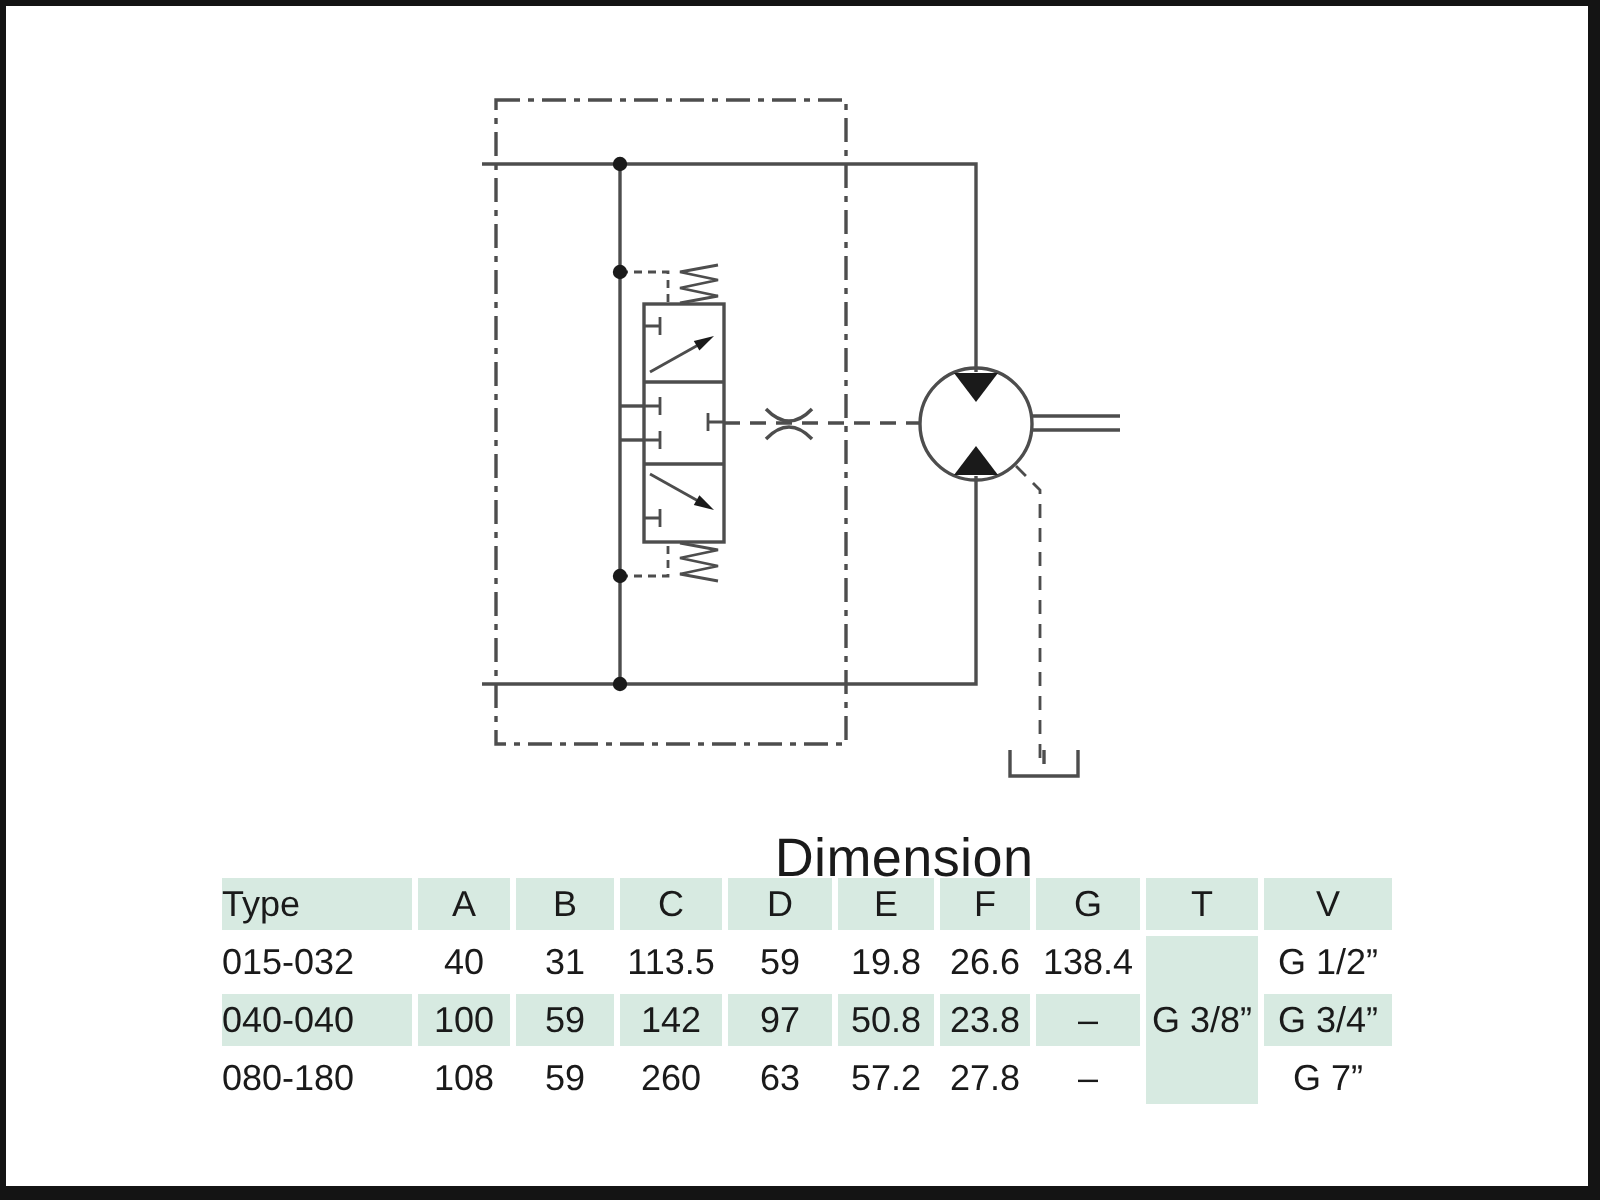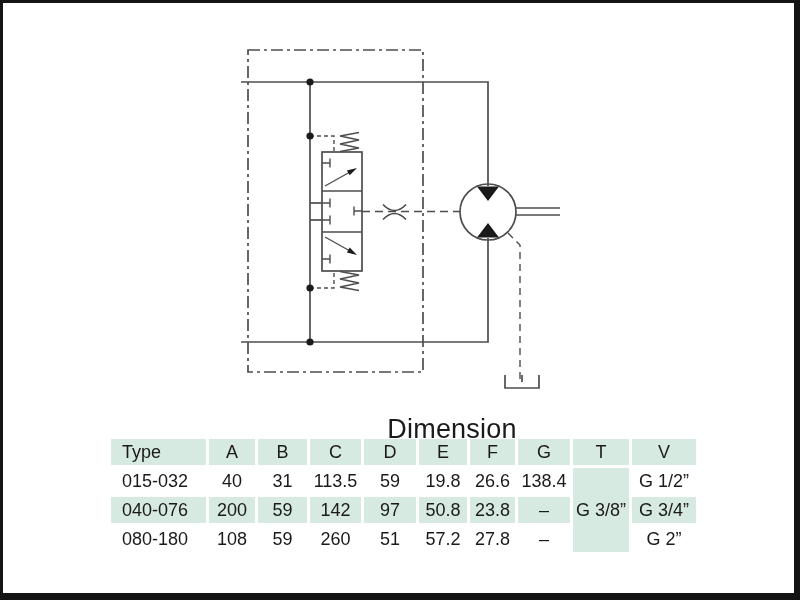--- a/index.html
+++ b/index.html
@@ -21,21 +21,21 @@
   table.dim-table{
     position:absolute;left:105px;top:433px;width:591px;
     border-collapse:separate;border-spacing:3px;table-layout:fixed;
     font-size:18px;
   }
   .dim-table th,.dim-table td{
     box-sizing:border-box;height:26px;padding:0;margin:0;
     text-align:center;vertical-align:middle;font-weight:normal;
     white-space:nowrap;
   }
-  .dim-table .type-col{text-align:left;padding-left:11px;}
+  .dim-table .type-col{text-align:left;padding-left:0;}
   .mint{background:var(--accent-mint,#d7eae1);}
 </style>
 </head>
 <body>
 
 <div class="frame">
 
   <svg width="800" height="600" viewBox="0 0 800 600">
 
     <g>
@@ -144,36 +144,36 @@
         <td>31</td>
         <td>113.5</td>
         <td>59</td>
         <td>19.8</td>
         <td>26.6</td>
         <td>138.4</td>
         <td class="mint" rowspan="3">G 3/8”</td>
         <td>G 1/2”</td>
       </tr>
       <tr>
-        <td class="mint type-col">040-076</td>
-        <td class="mint">200</td>
+        <td class="mint type-col">040-040</td>
+        <td class="mint">100</td>
         <td class="mint">59</td>
         <td class="mint">142</td>
         <td class="mint">97</td>
         <td class="mint">50.8</td>
         <td class="mint">23.8</td>
         <td class="mint">–</td>
         <td class="mint">G 3/4”</td>
       </tr>
       <tr>
         <td class="type-col">080-180</td>
         <td>108</td>
         <td>59</td>
         <td>260</td>
-        <td>51</td>
+        <td>63</td>
         <td>57.2</td>
         <td>27.8</td>
         <td>–</td>
-        <td>G 2”</td>
+        <td>G 7”</td>
       </tr>
     </tbody>
   </table>
 </div>
 
 </body></html>

